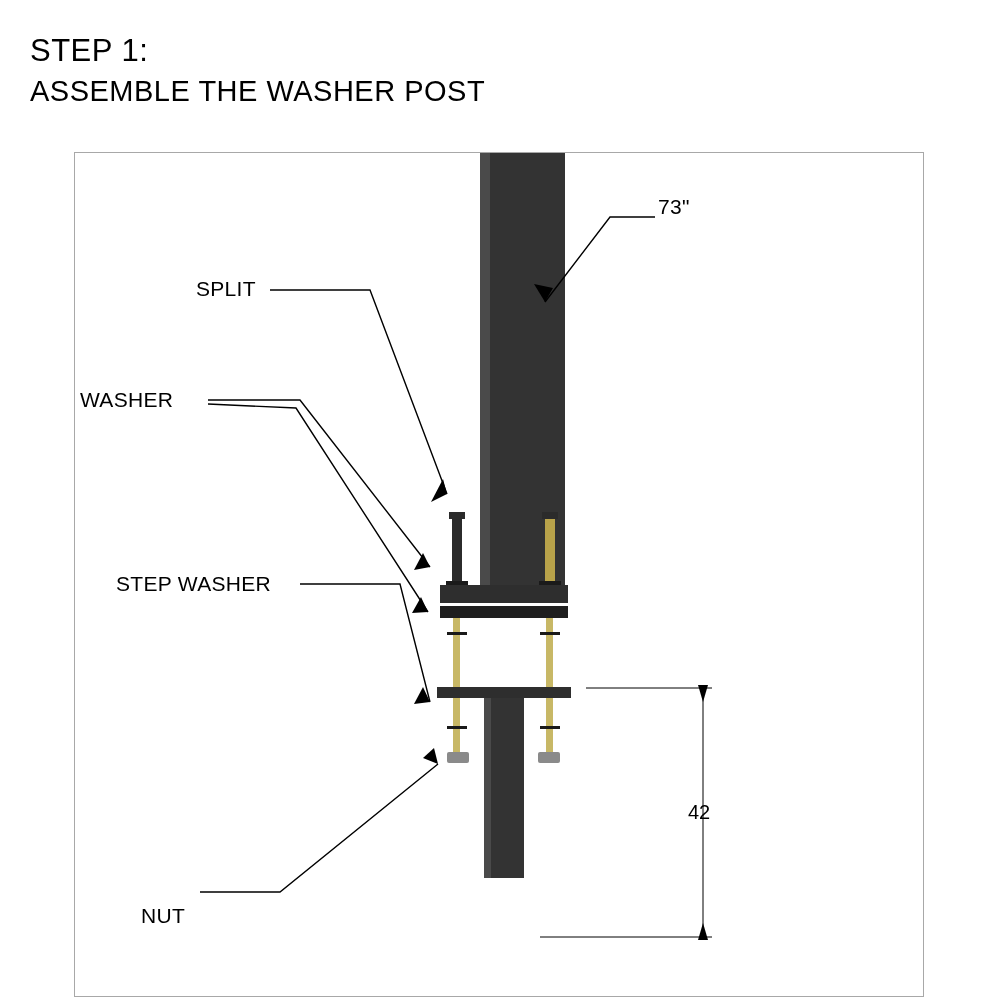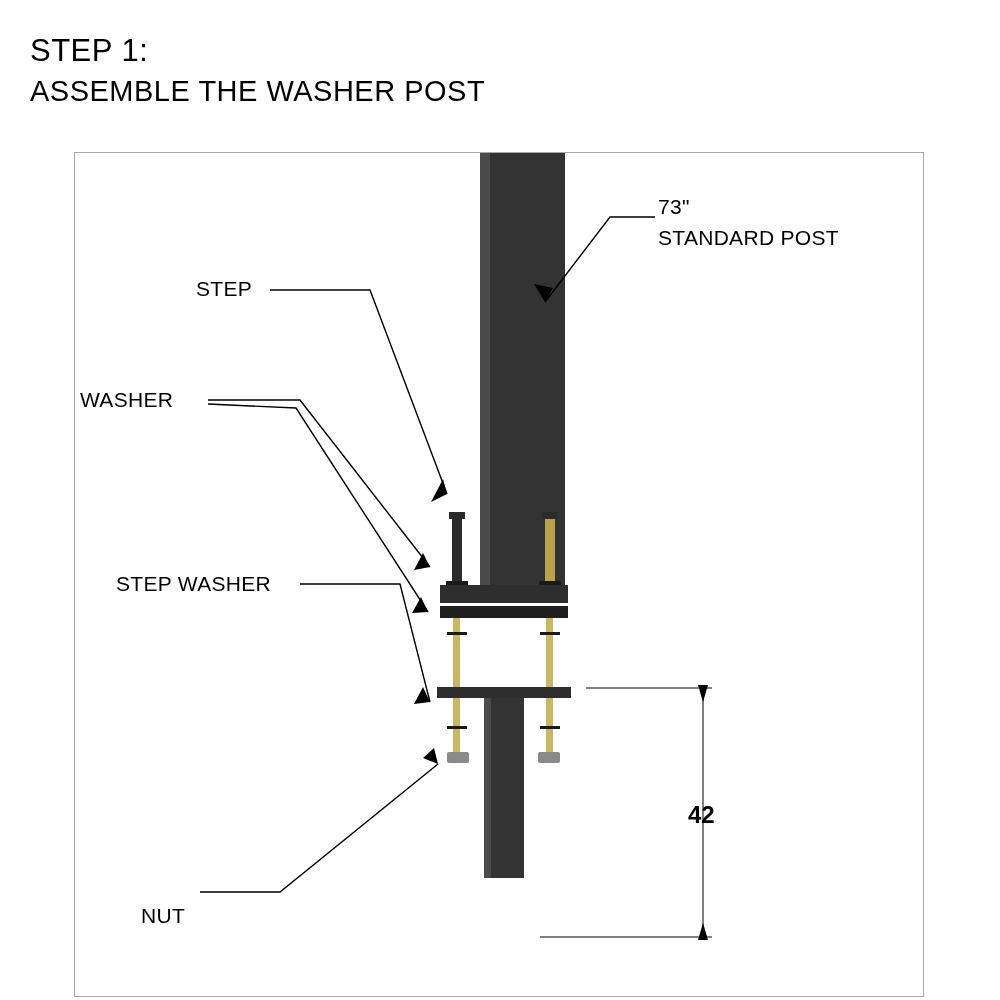--- a/index.html
+++ b/index.html
@@ -54,23 +54,22 @@
     height: 1000px;
   }
   .lbl {
     position: absolute;
     font-size: 21px;
     white-space: nowrap;
     letter-spacing: 0.3px;
   }
   .dim-label {
     position: absolute;
-    font-size: 24px;
+    font-size: 20px;
     white-space: nowrap;
-    font-weight: bold;
   }
 </style>
 </head>
 <body>
 
 <div id="stage">
 
   <div class="title-block">
     <div class="title-line">STEP 1:</div>
     <div class="title-line second">ASSEMBLE THE WASHER POST</div>
@@ -134,22 +133,21 @@
     <polygon points="438,752 423,746 434,736" fill="#000000"></polygon>
 
     <line x1="586" y1="676" x2="712" y2="676" stroke="#000000" stroke-width="1"></line>
     <line x1="540" y1="925" x2="712" y2="925" stroke="#000000" stroke-width="1"></line>
     <line x1="703" y1="676" x2="703" y2="925" stroke="#000000" stroke-width="1"></line>
     <polygon points="703,690 698,673 708,673" fill="#000000"></polygon>
     <polygon points="703,911 698,928 708,928" fill="#000000"></polygon>
   </svg>
 
   <div class="lbl" style="left:658px; top:183px;">73"</div>
-  <div class="lbl" style="left:658px; top:214px;">STANDARD POST</div>
 
-  <div class="lbl" style="left:196px; top:265px;">STEP</div>
+  <div class="lbl" style="left:196px; top:265px;">SPLIT</div>
   <div class="lbl" style="left:80px; top:376px;text-align:center;">WASHER</div>
   <div class="lbl" style="left:116px; top:560px;">STEP WASHER</div>
   <div class="lbl" style="left:141px; top:892px;">NUT</div>
 
   <div class="dim-label" style="left:688px; top:789px;">42</div>
 
 </div>
 
 </body></html>

